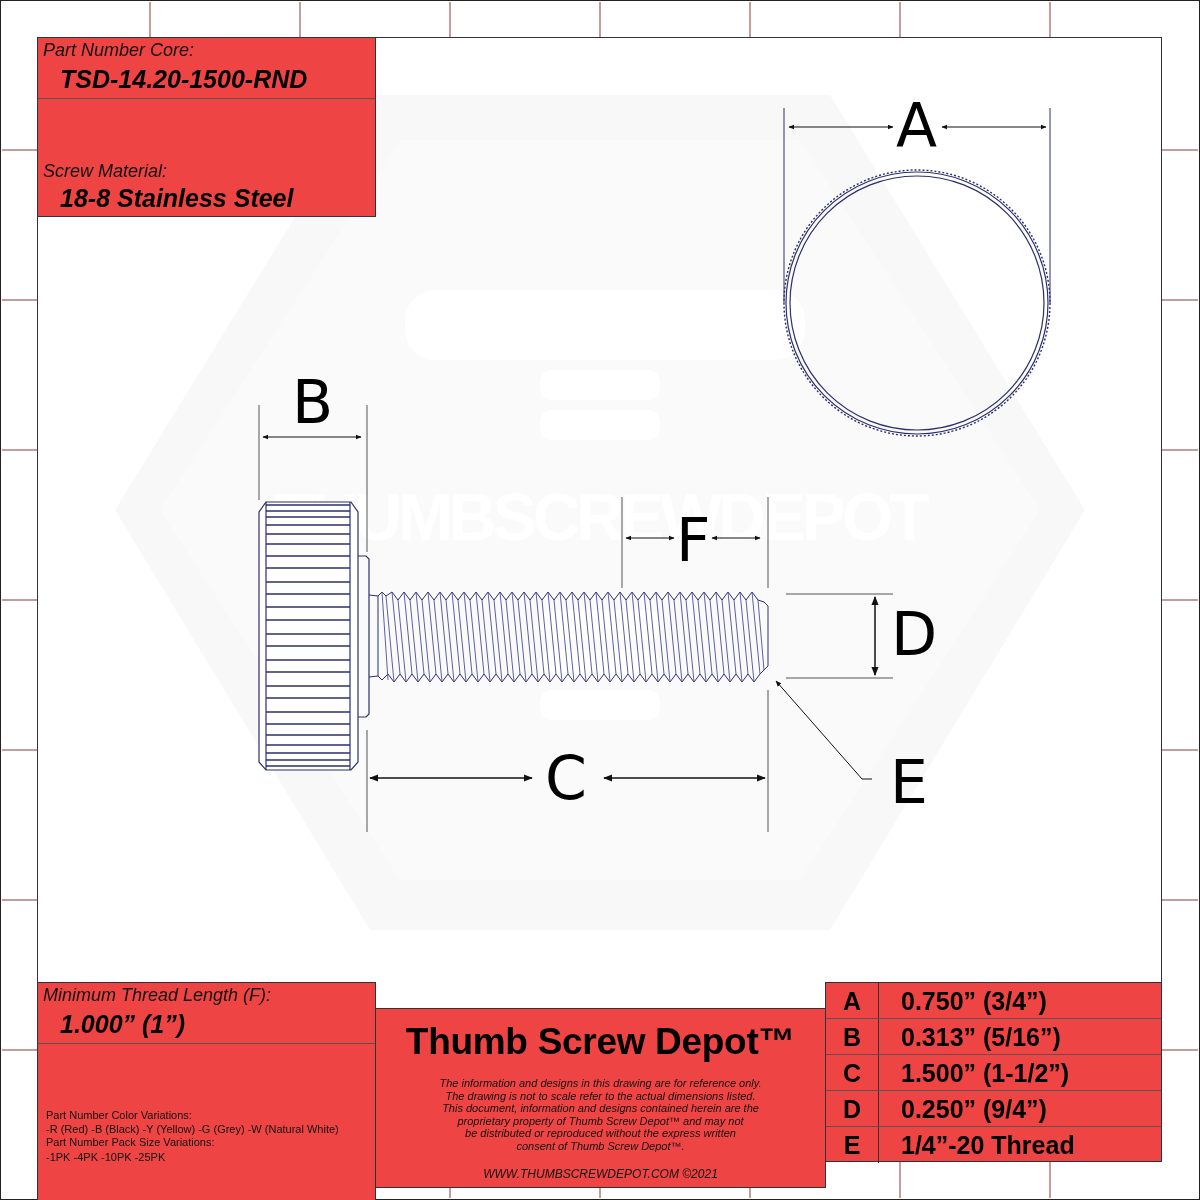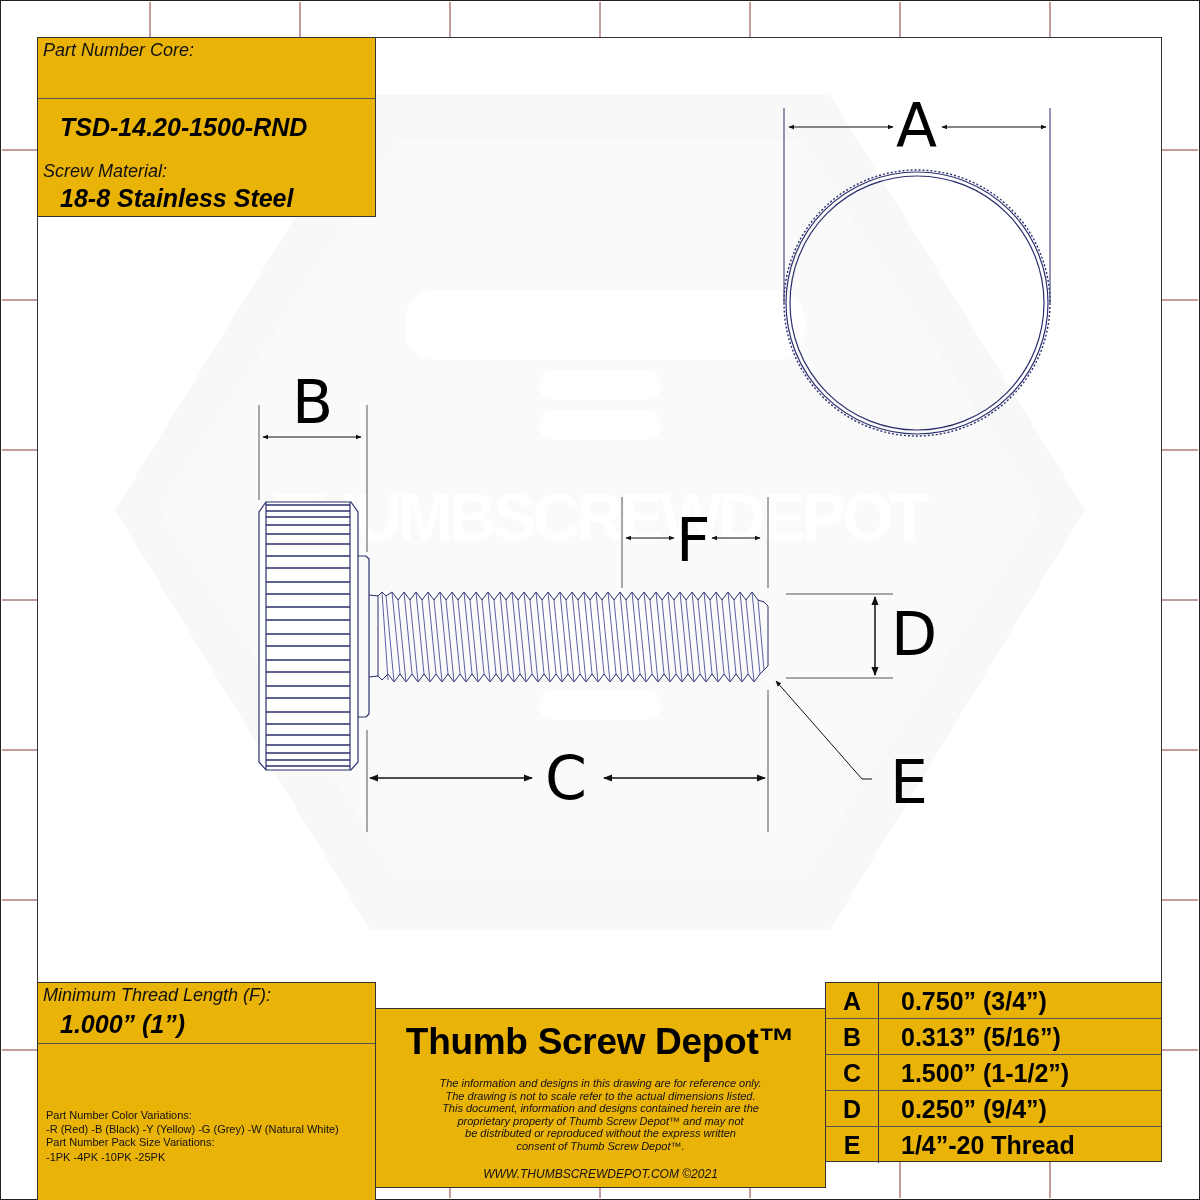--- a/index.html
+++ b/index.html
@@ -1,20 +1,20 @@
 <!DOCTYPE html>
 <html><head>
 <meta charset="utf-8">
 <style>
   html, body { margin: 0; padding: 0; background: #ffffff; }
   body { width: 1200px; height: 1200px; position: relative; overflow: hidden; font-family: "Liberation Sans", sans-serif; color: #000; }
   .sheet { position: absolute; left: 0; top: 0; width: 1198px; height: 1198px; border: 1px solid #222; background: #fff; }
   .frame { position: absolute; left: 37px; top: 37px; width: 1125px; height: 1125px; border: 1.5px solid #333; box-sizing: border-box; background: transparent; }
   svg.draw { position: absolute; left: 0; top: 0; }
-  .box { position: absolute; background: #eab308; border: 1.5px solid #333; box-sizing: border-box; }
+  .box { position: absolute; background: #ef4444; border: 1.5px solid #333; box-sizing: border-box; }
   .cell { position: absolute; left: 0; width: 100%; box-sizing: border-box; border-bottom: 1px solid #555; }
   .cell:last-child { border-bottom: none; }
   .lbl { position: absolute; left: 5px; top: 2px; font-size: 18px; font-style: italic; color: #111; white-space: nowrap; }
   .val { position: absolute; left: 22px; font-size: 25px; font-weight: bold; font-style: italic; color: #000; white-space: nowrap; }
   .small { position: absolute; left: 8px; font-size: 11px; color: #111; line-height: 15px; white-space: nowrap; }
   .brand { position: absolute; left: 0; width: 100%; text-align: center; font-size: 37px; font-weight: bold; top: 12px; letter-spacing: -0.3px; }
   .disclaimer { position: absolute; left: 0; width: 100%; text-align: center; top: 68px; font-size: 11px; font-style: italic; line-height: 12.6px; color: #111; }
   .site { position: absolute; left: 0; width: 100%; text-align: center; top: 158px; font-size: 12px; font-style: italic; color: #111; }
   .dimrow { position: absolute; left: 0; width: 100%; height: 36px; box-sizing: border-box; border-bottom: 1px solid #555; }
   .dimrow:last-child { border-bottom: none; }
@@ -225,21 +225,21 @@
 <div class="dim-letter" style="left:545px; top:748px;">C</div>
 <div class="dim-letter" style="left:891px; top:604px;">D</div>
 <div class="dim-letter" style="left:890px; top:752px;">E</div>
 <div class="dim-letter" style="left:676px; top:510px;">F</div>
 
 <div class="frame"></div>
 
 <div class="box" style="left:37px; top:37px; width:339px; height:180px;">
   <div class="cell" style="top:0; height:61px;">
     <span class="lbl">Part Number Core:</span>
-    <span class="val" style="top:27px;margin-top:48px;">TSD-14.20-1500-RND</span>
+    <span class="val" style="top:27px;">TSD-14.20-1500-RND</span>
   </div>
   <div class="cell" style="top:121px; height:57px;">
     <span class="lbl">Screw Material:</span>
     <span class="val" style="top:25px;">18-8 Stainless Steel</span>
   </div>
 </div>
 
 <div class="box" style="left:37px; top:982px; width:339px; height:228px;">
   <div class="cell" style="top:0; height:61px;">
     <span class="lbl">Minimum Thread Length (F):</span>

